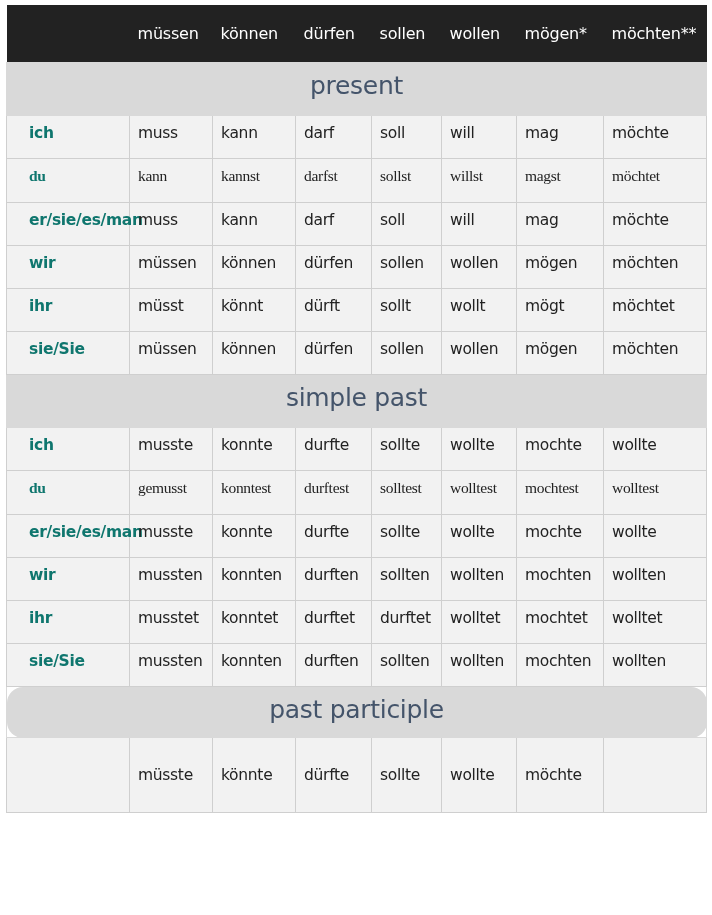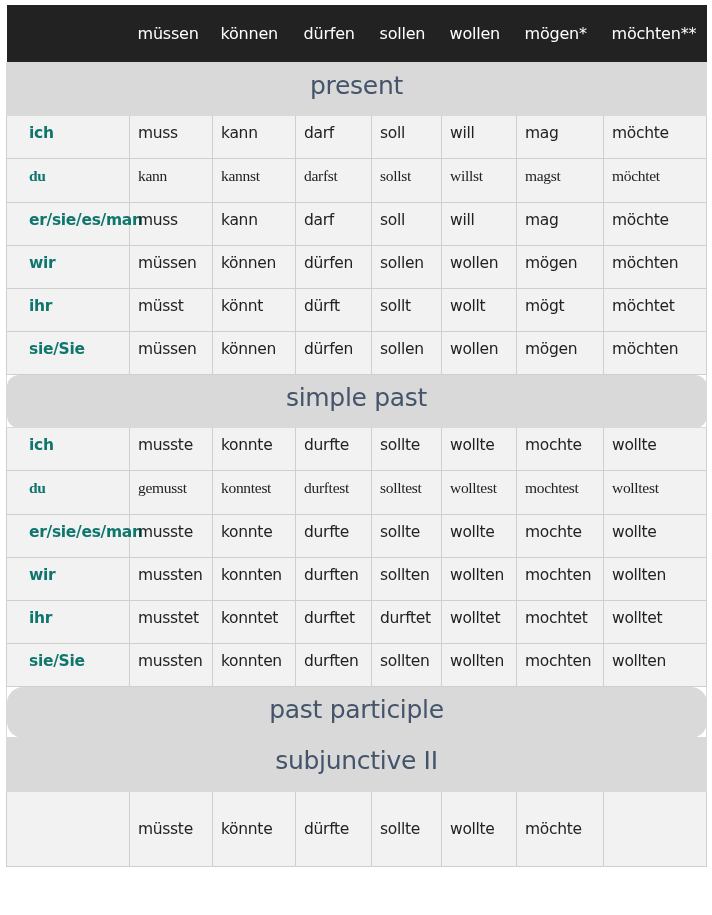--- a/index.html
+++ b/index.html
@@ -111,21 +111,21 @@
         <td class="pron"><span class="cell">sie/Sie</span></td>
         <td><span class="cell">müssen</span></td>
         <td><span class="cell">können</span></td>
         <td><span class="cell">dürfen</span></td>
         <td><span class="cell">sollen</span></td>
         <td><span class="cell">wollen</span></td>
         <td><span class="cell">mögen</span></td>
         <td><span class="cell">möchten</span></td>
       </tr>
       <tr class="section">
-        <td colspan="8" style="height: 52px; border-radius: 12px;"><span>simple past</span></td>
+        <td colspan="8" style="height: 52px;"><span>simple past</span></td>
       </tr>
       <tr class="r43">
         <td class="pron"><span class="cell">ich</span></td>
         <td><span class="cell">musste</span></td>
         <td><span class="cell">konnte</span></td>
         <td><span class="cell">durfte</span></td>
         <td><span class="cell">sollte</span></td>
         <td><span class="cell">wollte</span></td>
         <td><span class="cell">mochte</span></td>
         <td><span class="cell">wollte</span></td>
@@ -176,23 +176,20 @@
         <td><span class="cell">konnten</span></td>
         <td><span class="cell">durften</span></td>
         <td><span class="cell">sollten</span></td>
         <td><span class="cell">wollten</span></td>
         <td><span class="cell">mochten</span></td>
         <td><span class="cell">wollten</span></td>
       </tr>
       <tr class="section">
         <td colspan="8" style="height: 50px; border-radius: 16px;"><span>past participle</span></td>
       </tr>
-      <tr class="section">
-        <td colspan="8" style="height: 53px;"><span>subjunctive II</span></td>
-      </tr>
       <tr class="tall">
         <td class="pron"><span class="cell"></span></td>
         <td><span class="cell">müsste</span></td>
         <td><span class="cell">könnte</span></td>
         <td><span class="cell">dürfte</span></td>
         <td><span class="cell">sollte</span></td>
         <td><span class="cell">wollte</span></td>
         <td><span class="cell">möchte</span></td>
         <td><span class="cell"></span></td>
       </tr>

